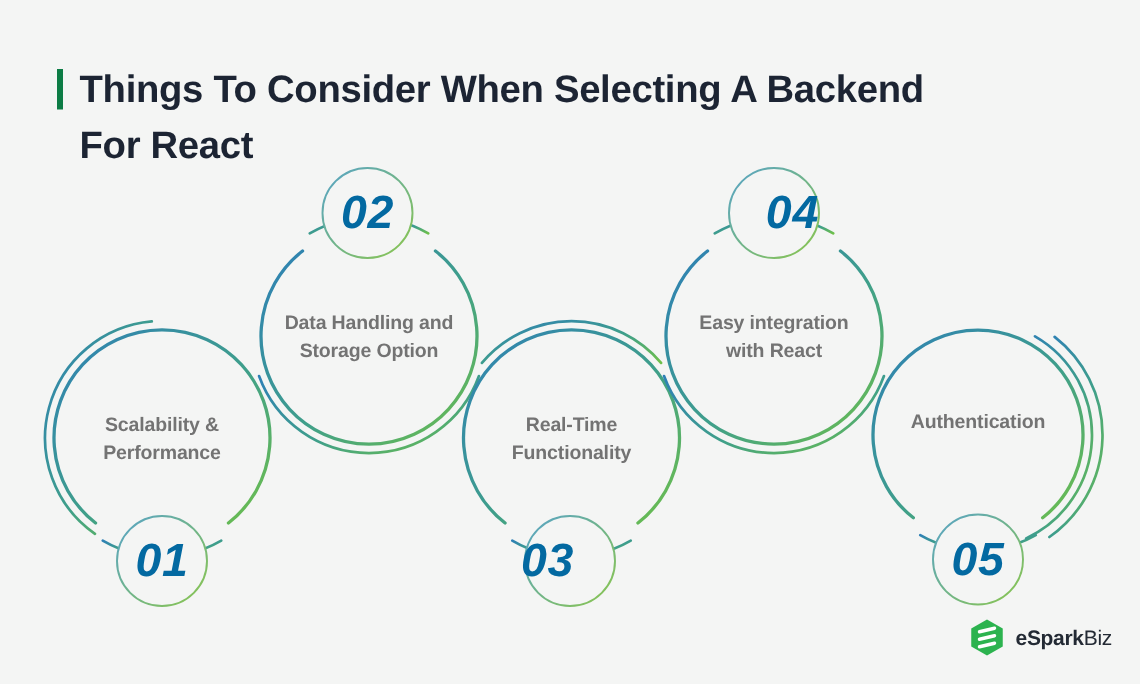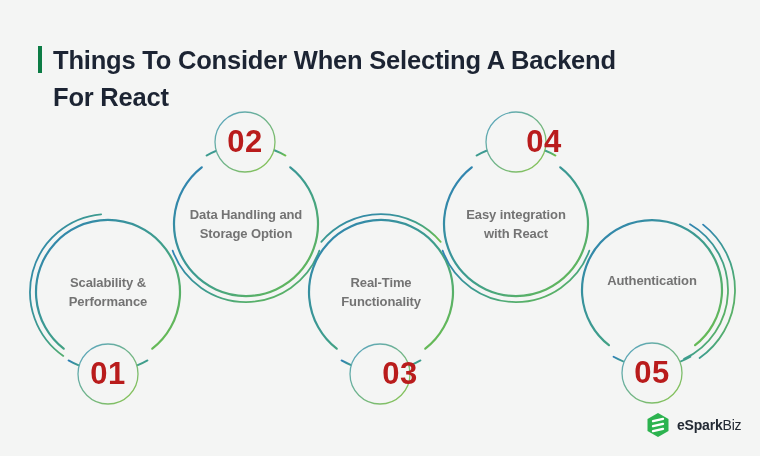--- a/index.html
+++ b/index.html
@@ -14,21 +14,21 @@
 
   
   svg.rings{position:absolute;left:0;top:0;}
 
   
   .label{position:absolute;width:150px;text-align:center;font-size:13px;font-weight:bold;
          color:#737373;line-height:19px;letter-spacing:-0.1px;}
 
   
   .num{position:absolute;width:60px;height:60px;text-align:center;line-height:60px;
-       font-size:31px;font-weight:bold;color:#b91c1c;letter-spacing:0.5px;}
+       font-size:31px;font-weight:bold;color:#0369a1;letter-spacing:0.5px;font-style:italic;}
 
   
   .logo{position:absolute;left:646px;top:412px;display:flex;align-items:center;}
   .logo-text{margin-left:7px;font-size:14px;color:#232a34;letter-spacing:-0.2px;}
   .logo-bold{font-weight:bold;}
   .logo-light{font-weight:normal;}
 </style>
 </head>
 <body>
 
@@ -110,22 +110,22 @@
   <div class="label" style="left:441px;top:205px;">
     <div>Easy integration</div>
     <div>with React</div>
   </div>
   <div class="label" style="left:577px;top:271px;">
     <div>Authentication</div>
   </div>
 
   <div class="num" style="left:78px;top:344px;">01</div>
   <div class="num" style="left:215px;top:112px;">02</div>
-  <div class="num" style="left:370px;top:344px;text-align:center;">03</div>
-  <div class="num" style="left:514px;top:112px;">04</div>
+  <div class="num" style="left:335px;top:344px;text-align:center;">03</div>
+  <div class="num" style="left:486px;top:112px;text-align:right;">04</div>
   <div class="num" style="left:622px;top:343px;">05</div>
 
   <div class="logo">
     <svg width="24" height="26" viewBox="0 0 24 26">
       <polygon points="12,1 22.5,7 22.5,19 12,25 1.5,19 1.5,7" fill="#2cb34f"></polygon>
       <g stroke="#ffffff" stroke-width="2.3" stroke-linecap="round" fill="none">
         <path d="M7 9.2 L17 6.8"></path>
         <path d="M7 14.2 L17 11.8"></path>
         <path d="M7 19.2 L17 16.8"></path>
       </g>

